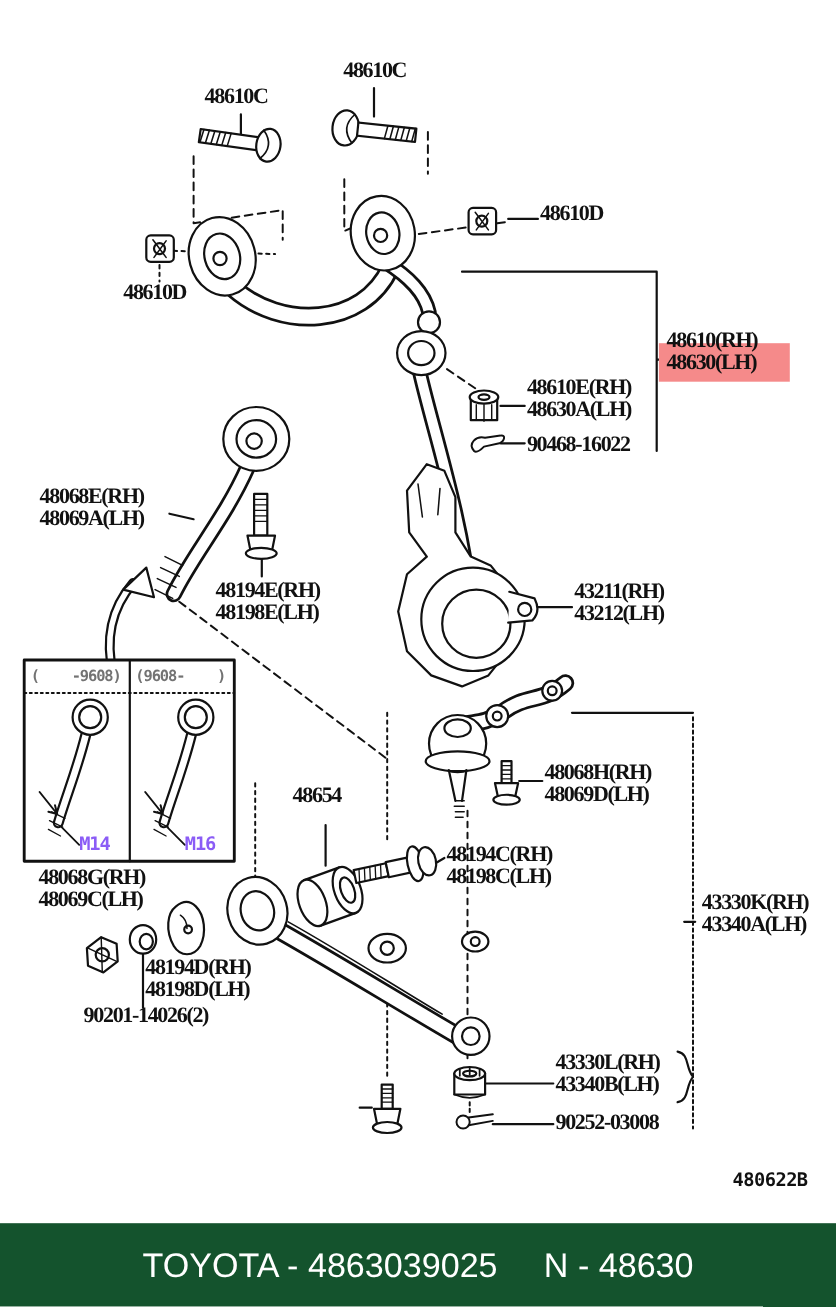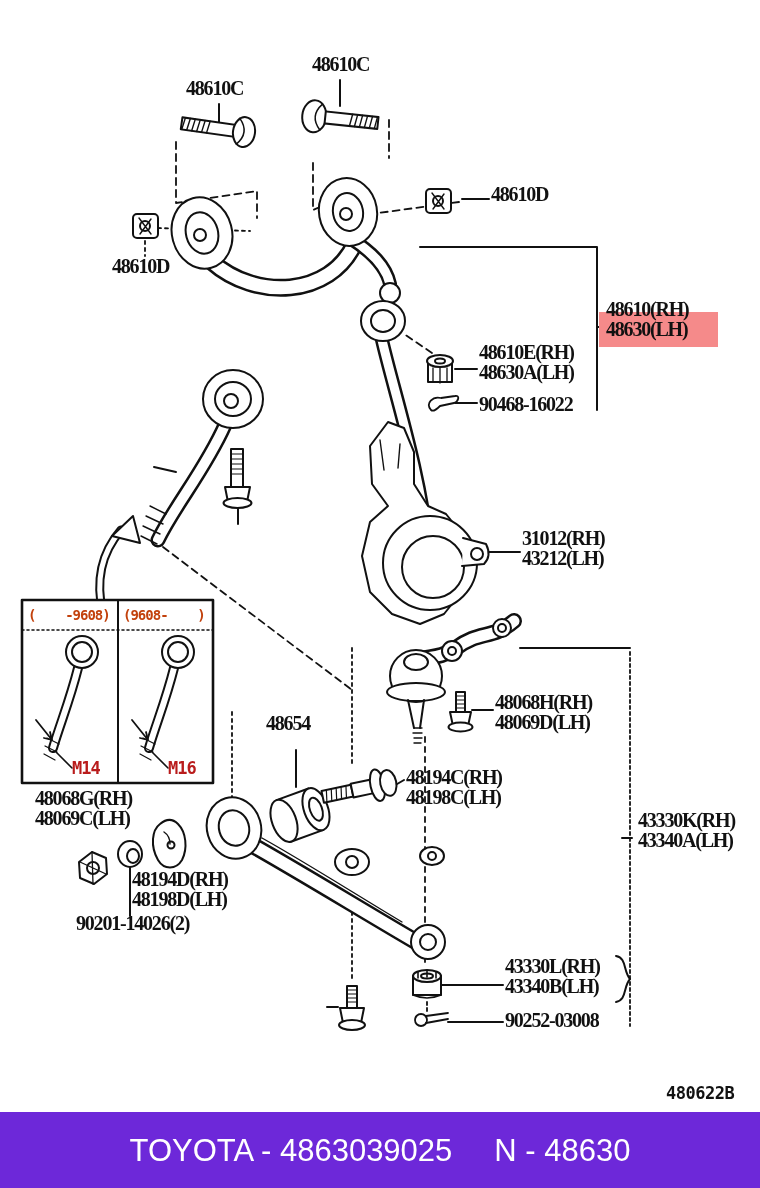--- a/index.html
+++ b/index.html
@@ -3,27 +3,27 @@
 <meta charset="utf-8">
 <style>
   html,body{margin:0;padding:0;background:#fff;}
   #stage{position:relative;width:760px;height:1188px;background:#fff;overflow:hidden;
          font-family:"DejaVu Sans Mono",monospace;}
   #artwork{position:absolute;left:0;top:0;z-index:0;}
   .lbl{position:absolute;z-index:3;color:#111;font:bold 20px/20px "DejaVu Sans Mono",monospace;
        letter-spacing:-1.2px;white-space:pre;cursor:default;}
   .lbl span{display:block;font-family:Liberation Serif, serif;}
   .hl{position:absolute;left:599px;top:312px;width:119px;height:35px;background:#f58a8a;z-index:1;}
-  .inset-hd{position:absolute;z-index:3;color:#c2410c;font:bold 14px/16px "DejaVu Sans Mono",monospace;
+  .inset-hd{position:absolute;z-index:3;color:#737373;font:bold 14px/16px "DejaVu Sans Mono",monospace;
             letter-spacing:-1px;white-space:pre;}
-  .inset-sz{position:absolute;z-index:3;color:#b91c1c;font:bold 17px/17px "DejaVu Sans Mono",monospace;
+  .inset-sz{position:absolute;z-index:3;color:#8b5cf6;font:bold 17px/17px "DejaVu Sans Mono",monospace;
             letter-spacing:-1px;}
   .drawcode{position:absolute;left:666px;top:1063px;z-index:3;color:#111;
-            font:bold 17px/20px "DejaVu Sans Mono",monospace;letter-spacing:-0.5px;margin-top:20px;}
-  .footer{position:absolute;left:0;top:1112px;width:760px;height:76px;background:#6d28d9;z-index:4;
+            font:bold 17px/20px "DejaVu Sans Mono",monospace;letter-spacing:-0.5px;}
+  .footer{position:absolute;left:0;top:1112px;width:760px;height:76px;background:#14532d;z-index:4;
           display:flex;align-items:center;justify-content:center;gap:42px;
           color:#fff;font:400 31px/31px "Liberation Sans",sans-serif;letter-spacing:0;}
 </style>
 </head>
 <body>
 
 <div id="stage">
 
   <svg id="artwork" width="760" height="1112" viewBox="0 0 760 1112" fill="none" stroke="#111" stroke-width="2" stroke-linecap="round" stroke-linejoin="round">
 
@@ -271,21 +271,23 @@
 
   <div class="hl"></div>
 
   <div class="lbl" style="left:186px;top:78px"><span>48610C</span></div>
   <div class="lbl" style="left:312px;top:54px"><span>48610C</span></div>
   <div class="lbl" style="left:491px;top:184px"><span>48610D</span></div>
   <div class="lbl" style="left:112px;top:256px"><span>48610D</span></div>
   <div class="lbl" style="left:606px;top:299px"><span>48610(RH)</span><span>48630(LH)</span></div>
   <div class="lbl" style="left:479px;top:342px"><span>48610E(RH)</span><span>48630A(LH)</span></div>
   <div class="lbl" style="left:479px;top:394px"><span>90468-16022</span></div>
-  <div class="lbl" style="left:522px;top:528px"><span>31012(RH)</span><span>43212(LH)</span></div>
+  <div class="lbl" style="left:36px;top:441px"><span>48068E(RH)</span><span>48069A(LH)</span></div>
+  <div class="lbl" style="left:196px;top:527px"><span>48194E(RH)</span><span>48198E(LH)</span></div>
+  <div class="lbl" style="left:522px;top:528px"><span>43211(RH)</span><span>43212(LH)</span></div>
   <div class="lbl" style="left:266px;top:713px"><span>48654</span></div>
   <div class="lbl" style="left:495px;top:692px"><span>48068H(RH)</span><span>48069D(LH)</span></div>
   <div class="lbl" style="left:406px;top:767px"><span>48194C(RH)</span><span>48198C(LH)</span></div>
   <div class="lbl" style="left:35px;top:788px"><span>48068G(RH)</span><span>48069C(LH)</span></div>
   <div class="lbl" style="left:638px;top:810px"><span>43330K(RH)</span><span>43340A(LH)</span></div>
   <div class="lbl" style="left:132px;top:869px"><span>48194D(RH)</span><span>48198D(LH)</span></div>
   <div class="lbl" style="left:76px;top:913px"><span>90201-14026(2)</span></div>
   <div class="lbl" style="left:505px;top:956px"><span>43330L(RH)</span><span>43340B(LH)</span></div>
   <div class="lbl" style="left:505px;top:1010px"><span>90252-03008</span></div>
 

